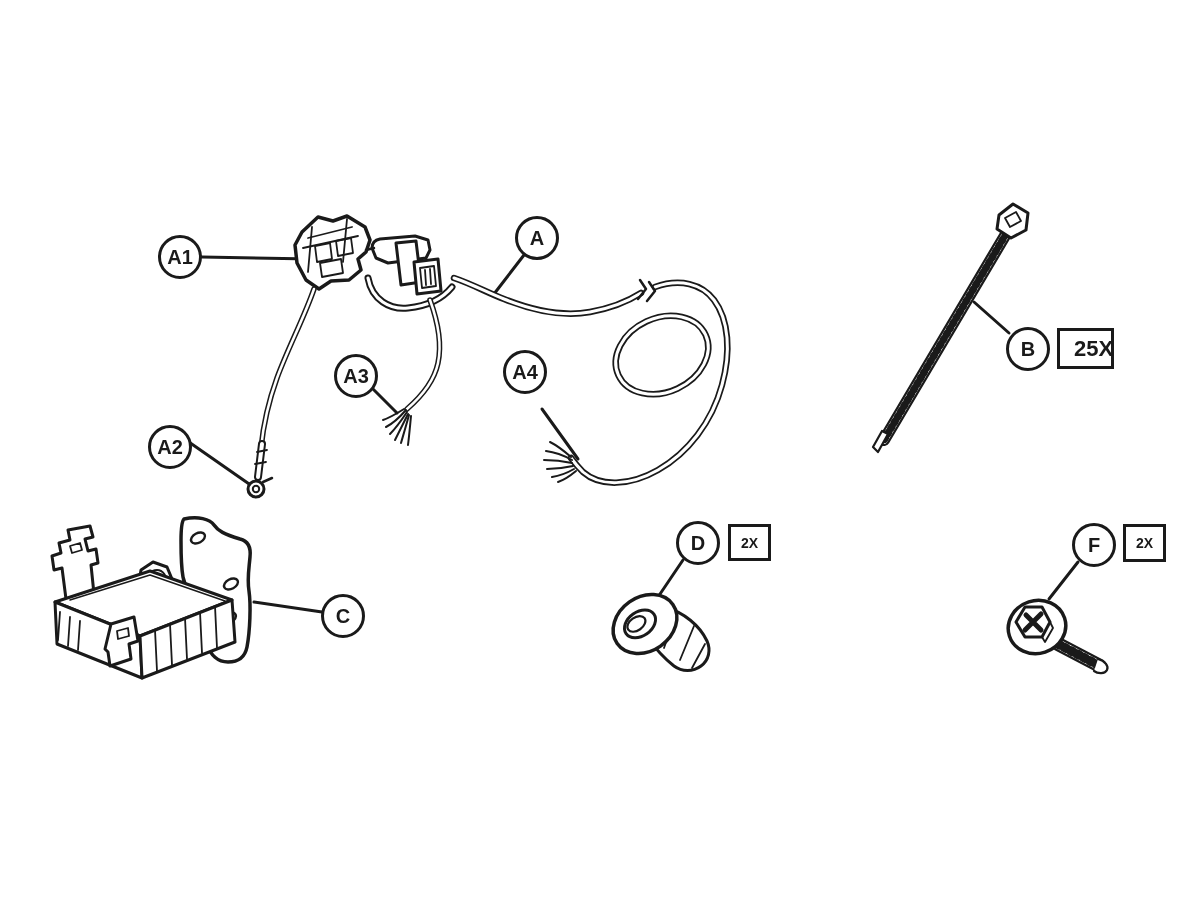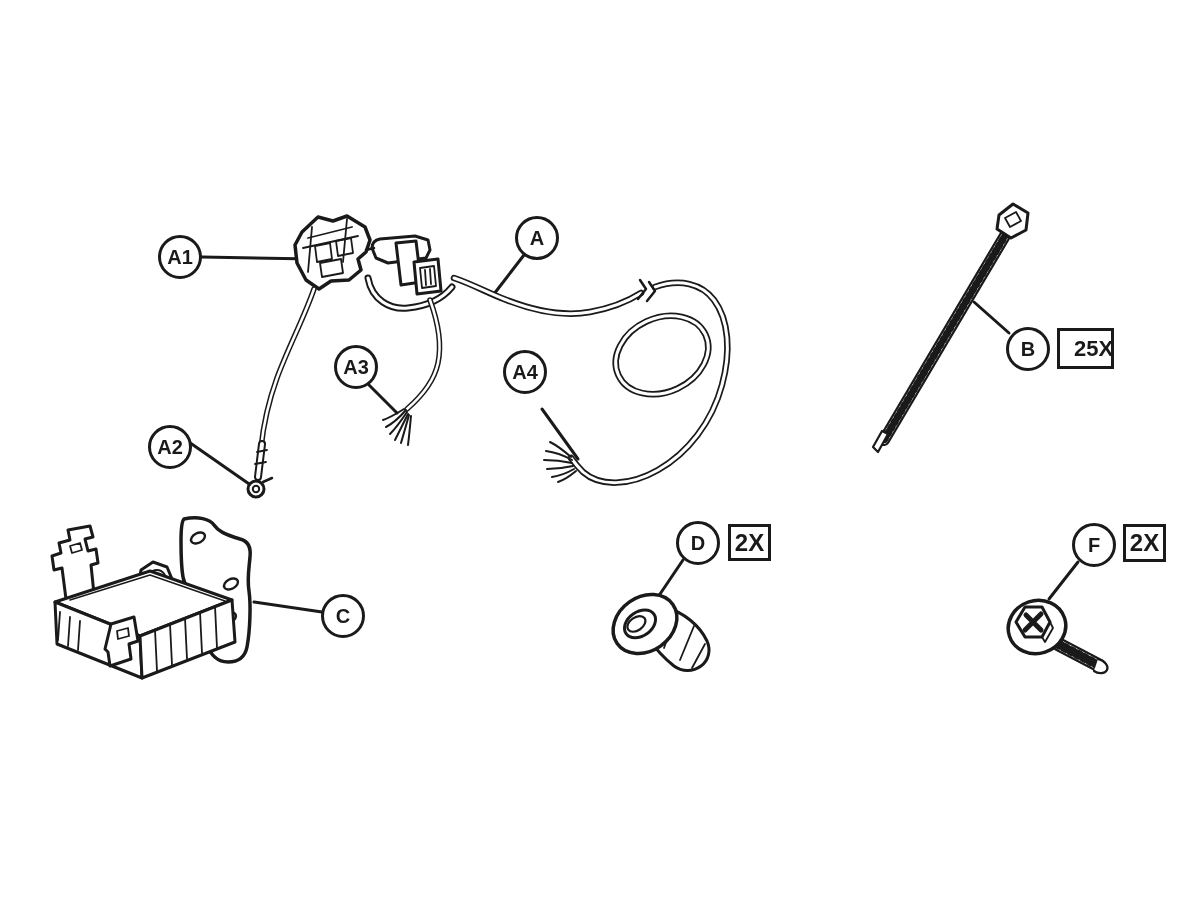--- a/index.html
+++ b/index.html
@@ -12,21 +12,21 @@
     position:absolute;width:44px;height:44px;border:3.5px solid #1a1a1a;border-radius:50%;
     background:#fff;display:flex;align-items:center;justify-content:center;
     font-weight:bold;font-size:20px;color:#1a1a1a;box-sizing:border-box;letter-spacing:0;
   }
   .qtybox{
     position:absolute;border:3px solid #1a1a1a;background:#fff;display:flex;
     align-items:center;justify-content:center;font-weight:bold;color:#1a1a1a;
     box-sizing:border-box;
   }
   .qty-large{font-size:22px;padding-left:16px;}
-  .qty-small{font-size:24px;}
+  .qty-small{font-size:14px;}
   svg path, svg ellipse, svg circle, svg polygon, svg line{vector-effect:none;}
 </style>
 </head>
 <body>
 
 <div id="stage">
 
   <svg id="art" width="1200" height="900" viewBox="0 0 1200 900" fill="none" stroke-linecap="round" stroke-linejoin="round">
 
     <g stroke="#1a1a1a" stroke-width="3">
@@ -192,21 +192,21 @@
       <path d="M1050,622 L1042,637 L1025,637 L1016,622 L1025,607 L1042,607 Z" fill="#ffffff" stroke-width="3"></path>
       <path d="M1050,622 L1053,628 L1045,642 L1042,637" stroke-width="1.8"></path>
 
       <path d="M1026,615 L1041,630 M1041,614 L1025,630" stroke-width="5"></path>
     </g>
   </svg>
 
   <div class="callout" style="left:158px;top:235px">A1</div>
   <div class="callout" style="left:515px;top:216px">A</div>
   <div class="callout" style="left:148px;top:425px">A2</div>
-  <div class="callout" style="left:334px;top:345px">A3</div>
+  <div class="callout" style="left:334px;top:354px">A3</div>
   <div class="callout" style="left:503px;top:350px">A4</div>
   <div class="callout" style="left:1006px;top:327px">B</div>
   <div class="callout" style="left:321px;top:594px">C</div>
   <div class="callout" style="left:676px;top:521px">D</div>
   <div class="callout" style="left:1072px;top:523px">F</div>
 
   <div class="qtybox qty-large" style="left:1057px;top:328px;width:57px;height:41px">25X</div>
   <div class="qtybox qty-small" style="left:728px;top:524px;width:43px;height:37px">2X</div>
   <div class="qtybox qty-small" style="left:1123px;top:524px;width:43px;height:38px">2X</div>
 

